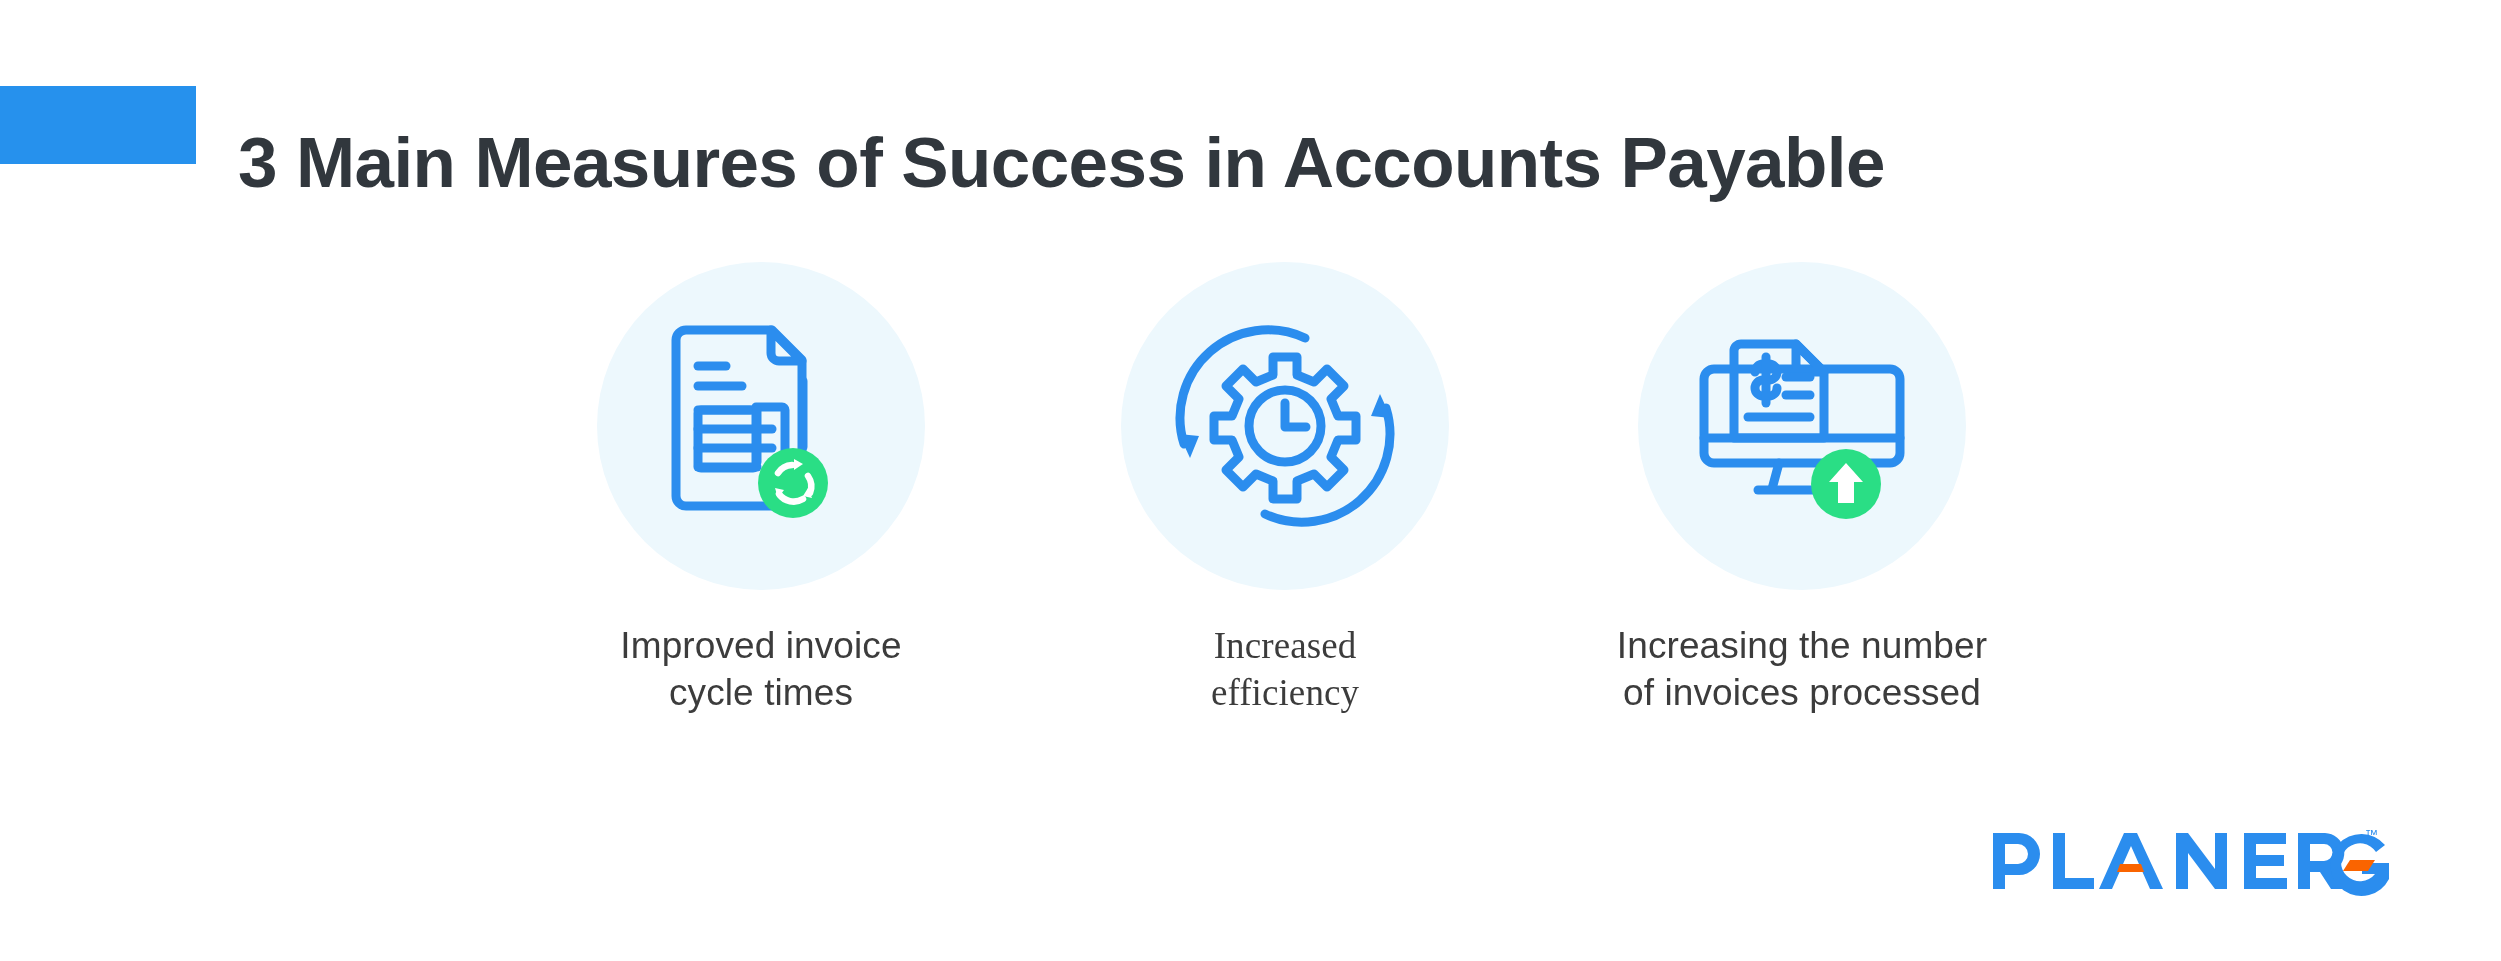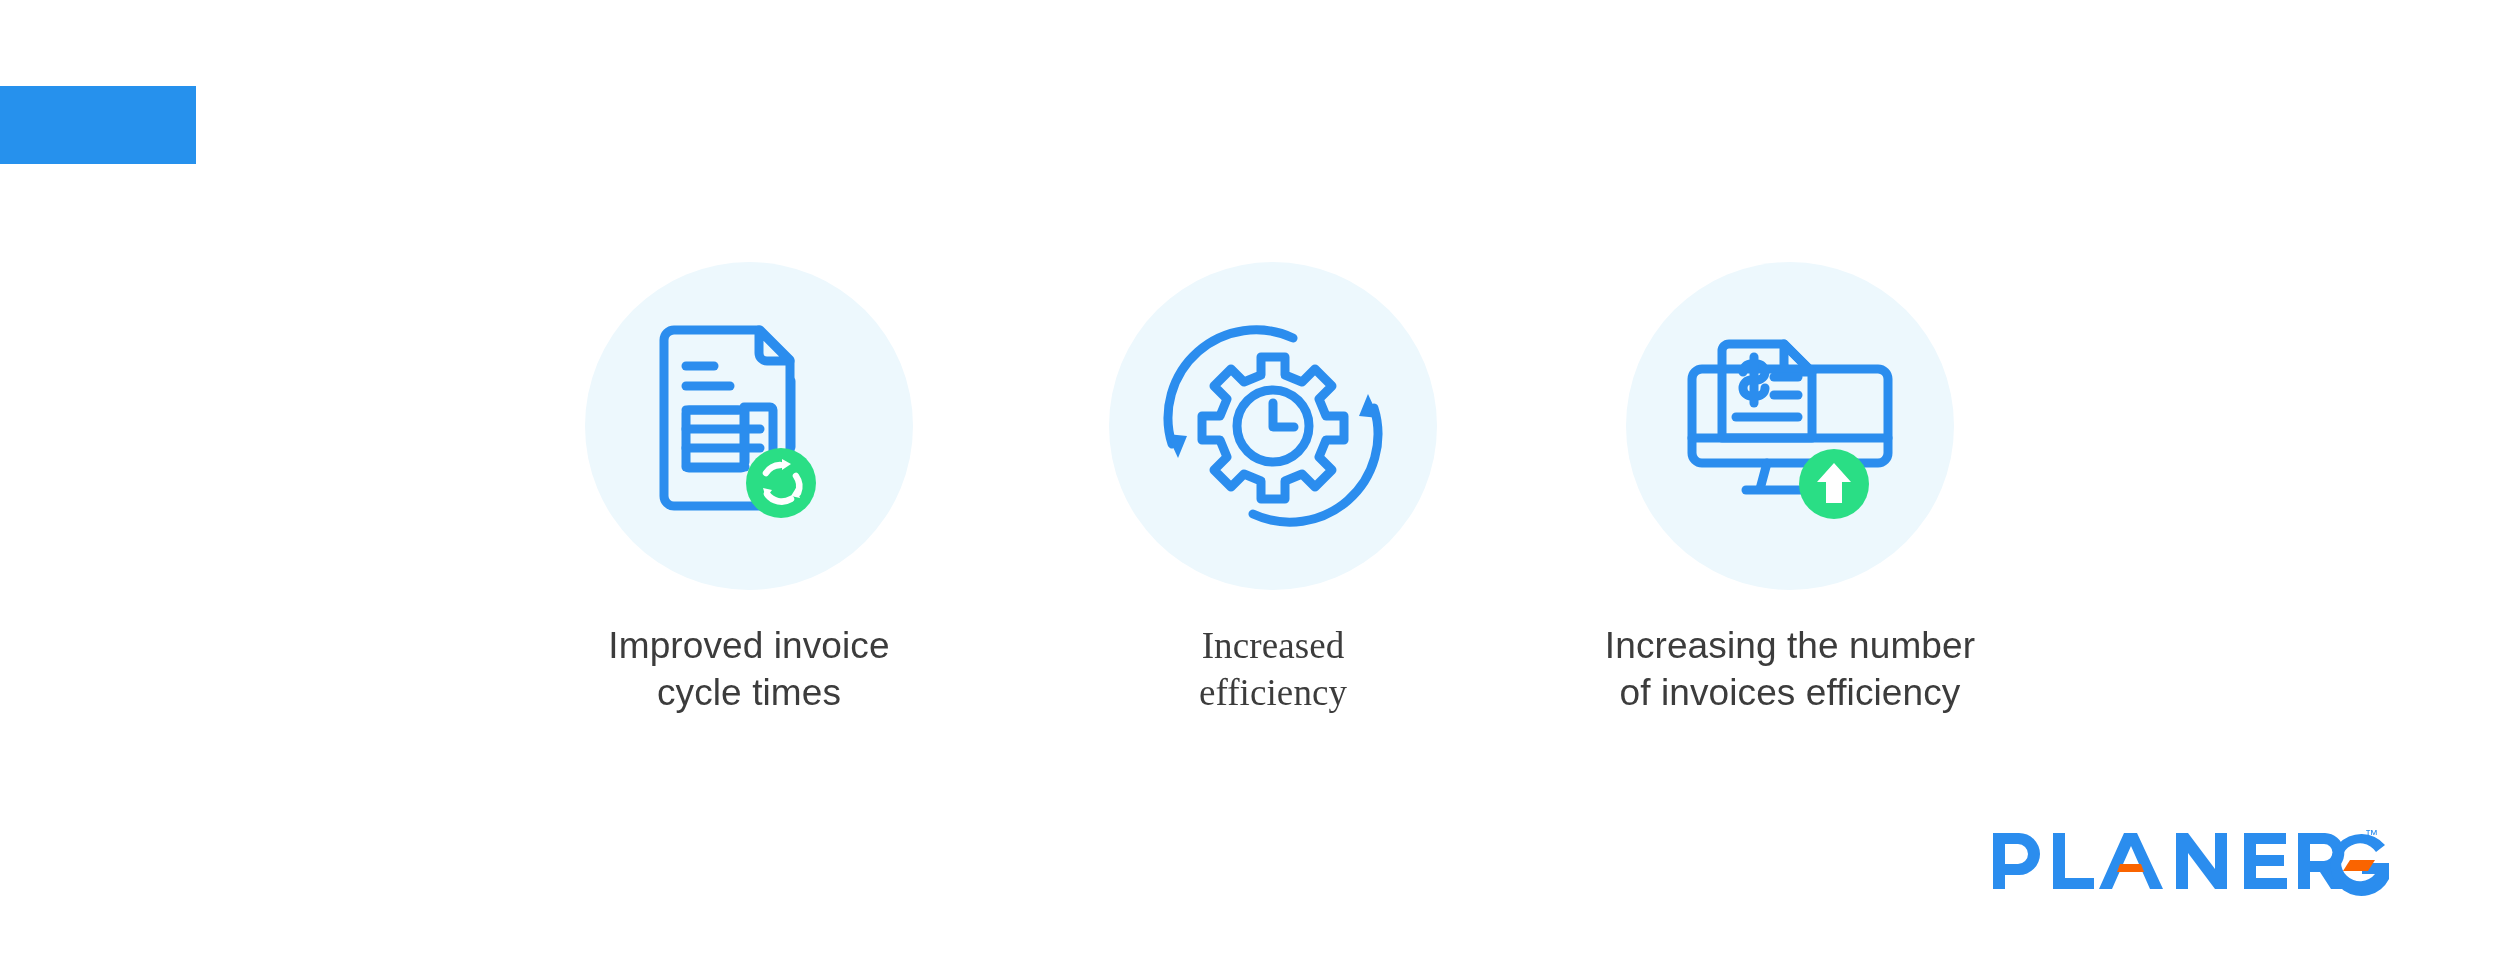--- a/index.html
+++ b/index.html
@@ -41,21 +41,21 @@
     line-height: 86px;
     font-weight: 700;
     letter-spacing: -0.6px;
     color: #31373D;
     white-space: nowrap;
   }
 
   
   .cards {
     position: absolute;
-    left: 0;
+    left: 12px;
     top: 250px;
     width: 2417px;
     height: 470px;
   }
   .card {
     position: absolute;
     top: 0;
     width: 560px;
     height: 470px;
   }
@@ -110,20 +110,21 @@
     position: absolute;
     right: 0;
     top: 0;
   }
 </style>
 </head>
 <body>
 
 <div class="header">
   <div class="accent-bar"></div>
+  <h1 class="page-title">3 Main Measures of Success in Accounts Payable</h1>
 </div>
 
 <div class="cards">
 
   <div class="card card-1">
     <div class="icon-circle">
       <svg viewBox="0 0 328 328" xmlns="http://www.w3.org/2000/svg">
         <g fill="none" stroke="#2B8DEE" stroke-width="9" stroke-linecap="round" stroke-linejoin="round">
 
           <path d="M79 78 a10 10 0 0 1 10 -10 H175 L205 98 V234 a10 10 0 0 1 -10 10 H89 a10 10 0 0 1 -10 -10 Z"></path>
@@ -209,21 +210,21 @@
           <path d="M110 155 H172"></path>
         </g>
 
         <g>
           <circle cx="208" cy="222" r="35" fill="#2ADE85"></circle>
           <path d="M208 201 l17 19 h-9 v21 h-16 v-21 h-9 z" fill="#FFFFFF"></path>
         </g>
       </svg>
     </div>
     <div class="card-caption">Increasing the number
-of invoices efficiency</div>
+of invoices processed</div>
   </div>
 
 </div>
 
 <div class="logo">
   <svg viewBox="0 0 400 70" width="400" height="70" xmlns="http://www.w3.org/2000/svg">
     <g fill="#2B8DEE">
 
       <path d="M0 6 h26 a21 21 0 0 1 0 42 h-14 v14 h-12 z M12 17 v20 h13 a10 10 0 0 0 0 -20 z"></path>
 

